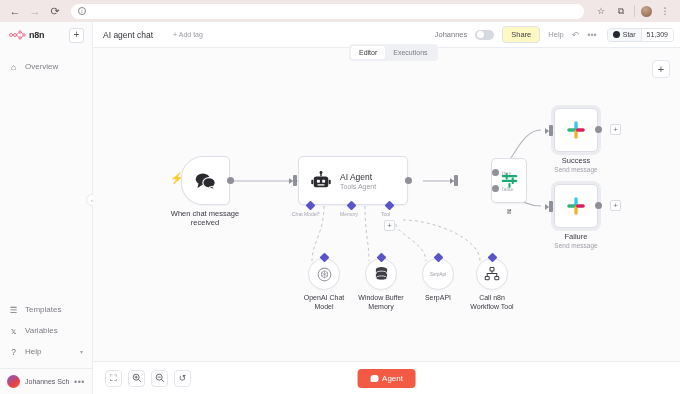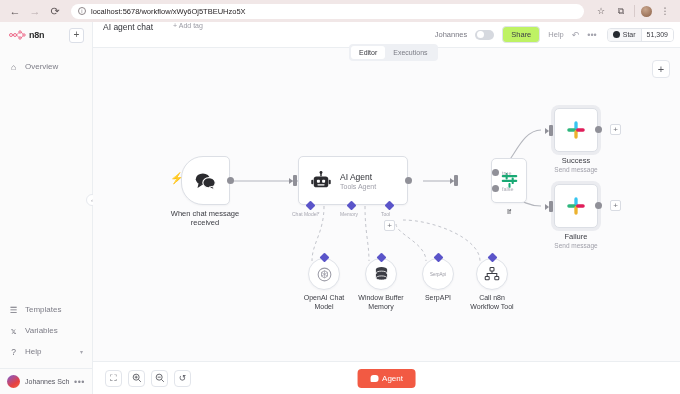--- a/index.html
+++ b/index.html
@@ -80,36 +80,36 @@
     width: 12px; height: 12px; border-radius: 50%;
     background: #fff; border: 1px solid #e6e9ee;
     display: flex; align-items: center; justify-content: center;
     font-size: 6px; color: #9a9aa4;
   }
 
   
   .wf-header {
     position: absolute; top: 22px; left: 93px; width: 587px; height: 26px;
     background: #ffffff; border-bottom: 1px solid #ebeef1;
-    display: flex; padding: 0 6px 0 10px; gap: 20px;
+    display: flex; align-items: center; padding: 0 6px 0 10px; gap: 20px;
   }
   .wf-title { font-size: 8.5px; color: #33343a; }
   .add-tag { font-size: 7px; color: #9b9ba4; }
   .hdr-right { margin-left: auto; display: flex; align-items: center; gap: 8px; }
   .inactive-label { font-size: 7.5px; color: #7a7a84; }
   .toggle {
     width: 19px; height: 10px; border-radius: 6px; background: #d6d9df;
     position: relative;
   }
   .toggle .knob {
     position: absolute; top: 1.5px; left: 1.5px;
     width: 7px; height: 7px; border-radius: 50%; background: #fff;
   }
   .share-btn {
-    border: 1px solid #dfe3ea; border-radius: 4px; background: #bef264;
+    border: 1px solid #dfe3ea; border-radius: 4px; background: #fef9c3;
     font-size: 7.5px; color: #3f4047; padding: 3px 8px;
   }
   .saved-txt { font-size: 7.5px; color: #9b9ba4; }
   .hdr-icon { font-size: 9px; color: #a4a4ae; }
   .star-badge {
     display: flex; align-items: center; border: 1px solid #e2e5ea; border-radius: 4px;
     overflow: hidden; height: 14px; margin-left: 2px;
   }
   .star-left {
     display: flex; align-items: center; gap: 3px; background: #f6f7f9;
@@ -229,21 +229,20 @@
 <body>
 
 <div class="app">
 
   <div class="browser-bar">
     <div class="nav-btn">←</div>
     <div class="nav-btn disabled">→</div>
     <div class="nav-btn">⟳</div>
     <div class="omnibox">
       <div class="omni-info">i</div>
-      <span class="omni-url">localhost:5678/workflow/xWy6Oj5TBEUHzo5X</span>
     </div>
     <div class="chrome-icon">☆</div>
     <div class="chrome-icon">⧉</div>
     <div class="chrome-sep"></div>
     <div class="avatar-chrome"></div>
     <div class="chrome-icon">⋮</div>
   </div>
 
   <div class="sidebar">
     <div class="sb-head">

